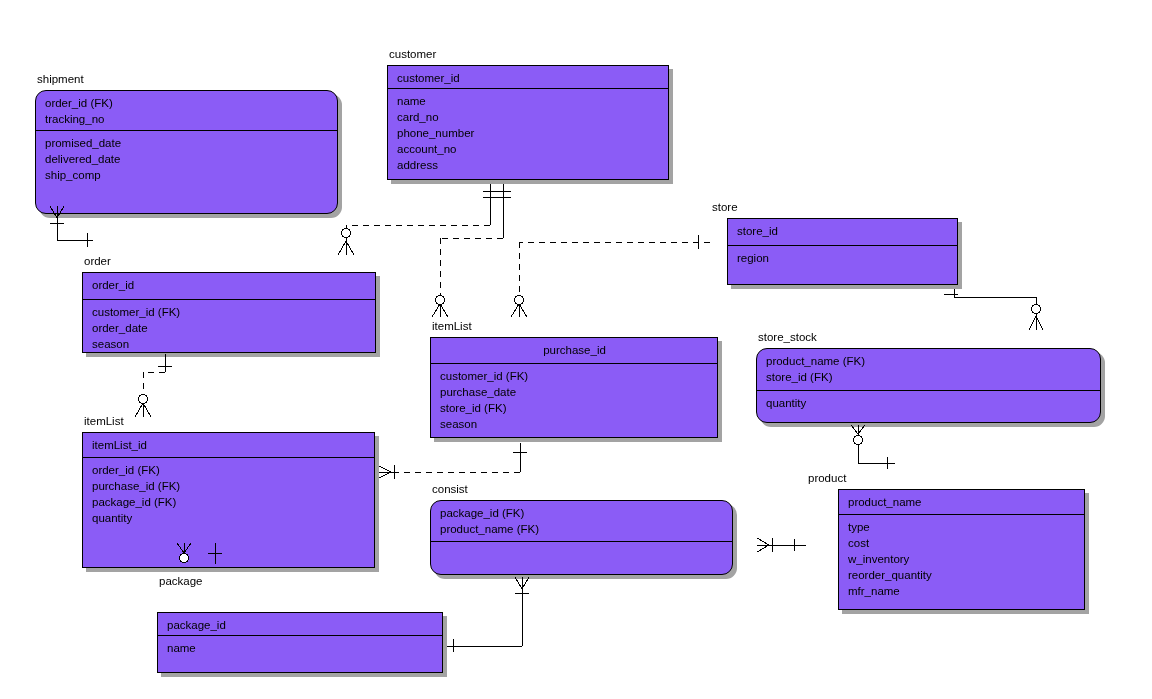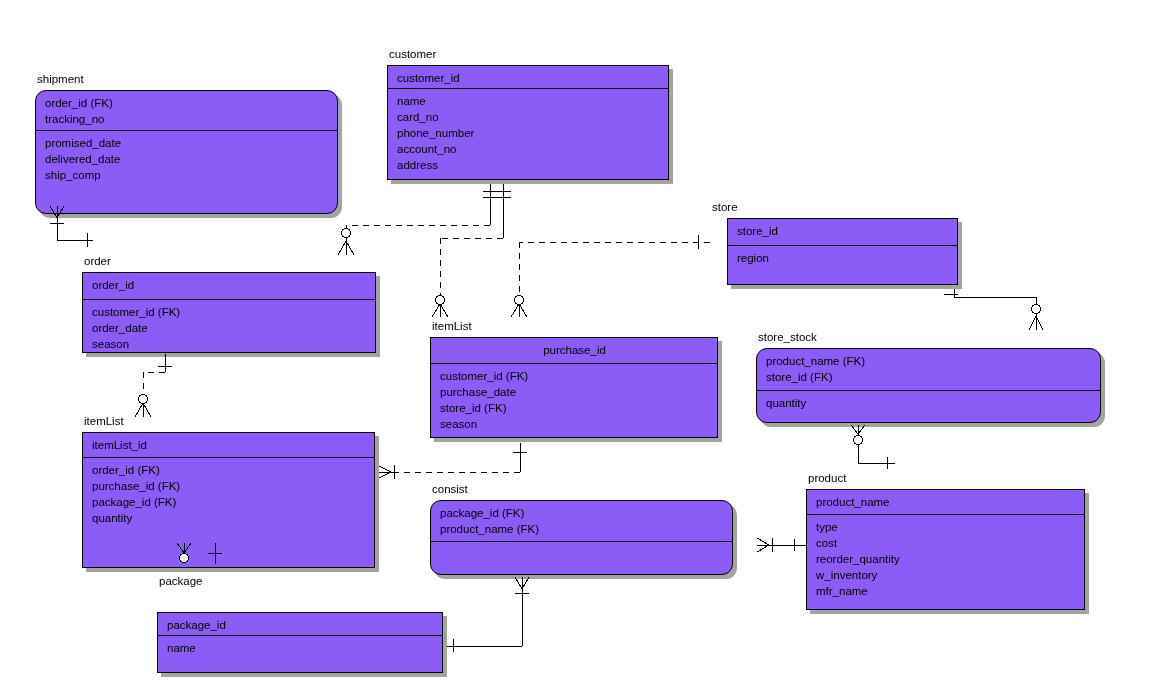--- a/index.html
+++ b/index.html
@@ -121,29 +121,29 @@
         <div>order_id (FK)</div>
         <div>purchase_id (FK)</div>
         <div>package_id (FK)</div>
         <div>quantity</div>
       </div>
     </div>
   </div>
 
   <div class="ent" style="left:806px;top:472px;width:279px;">
     <div class="ent-label">product</div>
-    <div class="ent-box" style="height:121px;">
+    <div class="ent-box" style="height:121px;margin-left:32px;">
       <div class="sec sec-key" style="height:25px;">
         <div>product_name</div>
       </div>
       <div class="sec">
         <div>type</div>
         <div>cost</div>
+        <div>w_inventory</div>
         <div>reorder_quantity</div>
-        <div>w_inventory</div>
         <div>mfr_name</div>
       </div>
     </div>
   </div>
 
   <div class="ent" style="left:430px;top:483px;width:303px;">
     <div class="ent-label">consist</div>
     <div class="ent-box rounded" style="height:75px;">
       <div class="sec sec-key" style="height:41px;">
         <div>package_id (FK)</div>

